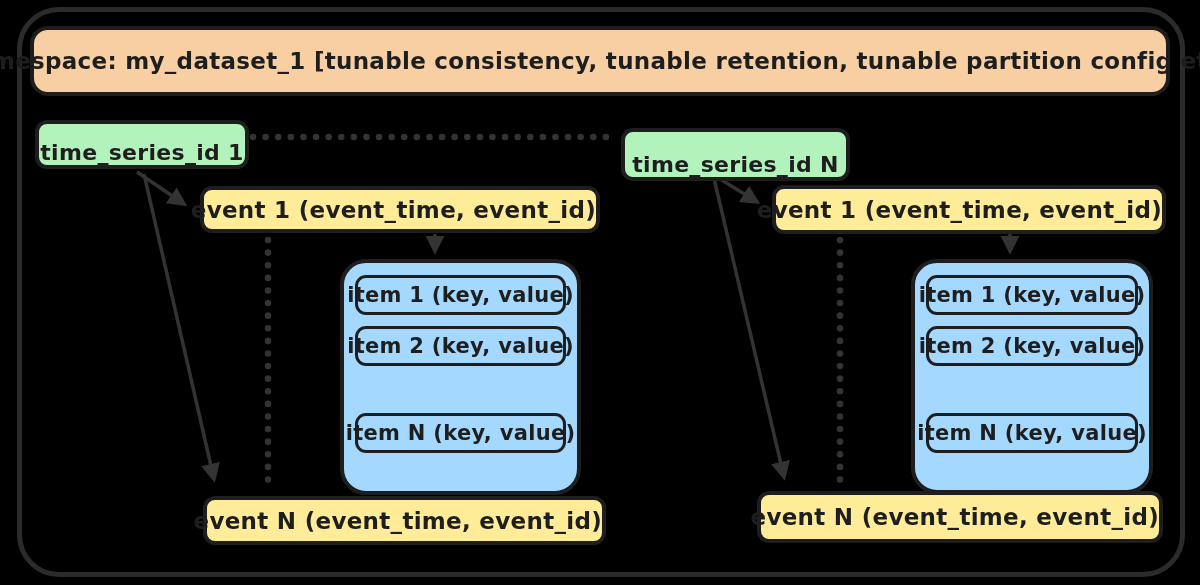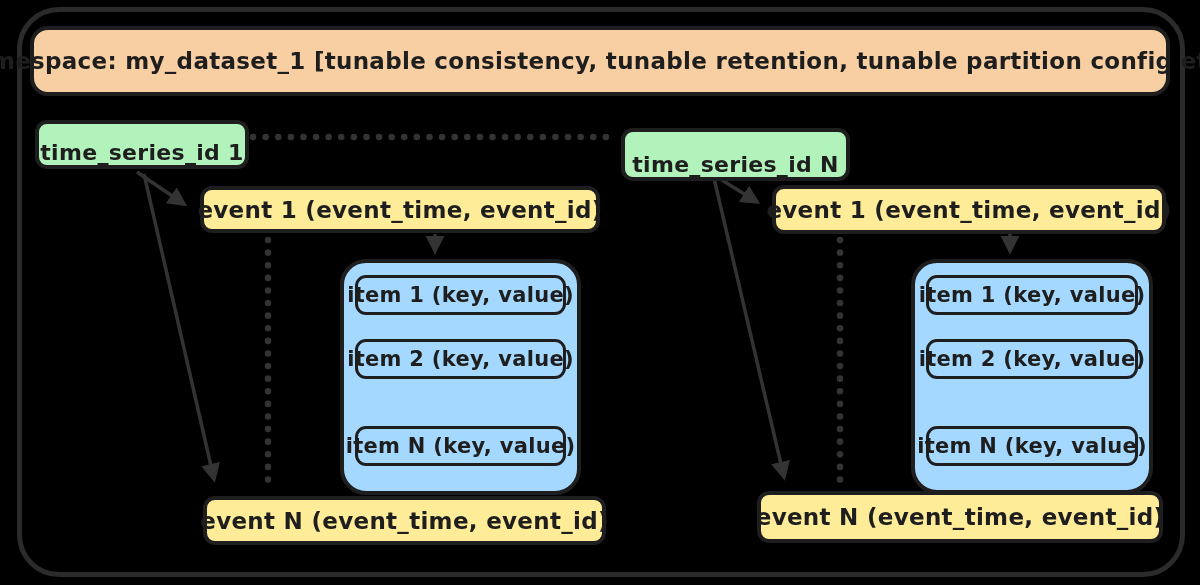--- a/index.html
+++ b/index.html
@@ -22,40 +22,40 @@
     font-weight:600;letter-spacing:.3px;white-space:nowrap;
     box-sizing:content-box;
   }
   .ns-box{
     left:30px;top:26px;width:1132px;height:62px;
     background:var(--peach,#f8cfa3);border-radius:18px;font-size:23px;
   }
   .series-box{background:var(--green,#b2f2bb);border-radius:12px;font-size:22px;align-items:flex-end;}
   .series-l{left:35px;top:120px;width:206px;height:41px;}
   .series-r{left:621px;top:128px;width:221px;height:45px;}
-  .event-box{background:var(--yellow,#ffec99);border-radius:12px;font-size:23px;}
+  .event-box{background:var(--yellow,#ffec99);border-radius:12px;font-size:23px;justify-content:flex-end;}
   .event1-l{left:200px;top:186px;width:392px;height:39px;}
   .event1-r{left:772px;top:185px;width:386px;height:41px;}
   .eventN-l{left:203px;top:496px;width:395px;height:41px;}
   .eventN-r{left:757px;top:491px;width:398px;height:44px;}
   .items-box{
     position:absolute;background:var(--blue,#a5d8ff);
     border:4px solid var(--stroke,#1e1e1e);border-radius:26px;
     display:flex;flex-direction:column;padding:12px 11px 16px;
     box-sizing:content-box;
   }
   .items-l{left:340px;top:259px;width:211px;height:200px;}
   .items-r{left:911px;top:259px;width:212px;height:199px;}
   .item-row{
     border:3px solid var(--stroke,#1e1e1e);border-radius:11px;
     height:34px;display:flex;align-items:center;justify-content:center;
     font-size:21px;font-weight:600;letter-spacing:.3px;white-space:nowrap;
     flex:none;
   }
-  .item-row + .item-row{margin-top:24px;text-align:center;}
+  .item-row + .item-row{margin-top:11px;text-align:center;}
   .item-spacer{flex:none;height:47px;}
   .item-last{margin-bottom:14px;}
   svg.overlay{position:absolute;left:0;top:0;pointer-events:none;}
   .conn{stroke:var(--connector,#333);stroke-width:3.5;fill:none;}
   .dots-big{stroke:var(--connector,#333);stroke-width:6.5;fill:none;
     stroke-linecap:round;stroke-dasharray:0.1 12.5;}
   .dots-small{stroke:var(--connector,#333);stroke-width:4.5;fill:none;
     stroke-linecap:round;stroke-dasharray:0.1 10;}
   .arrowhead{fill:var(--connector,#333);}
 </style>

